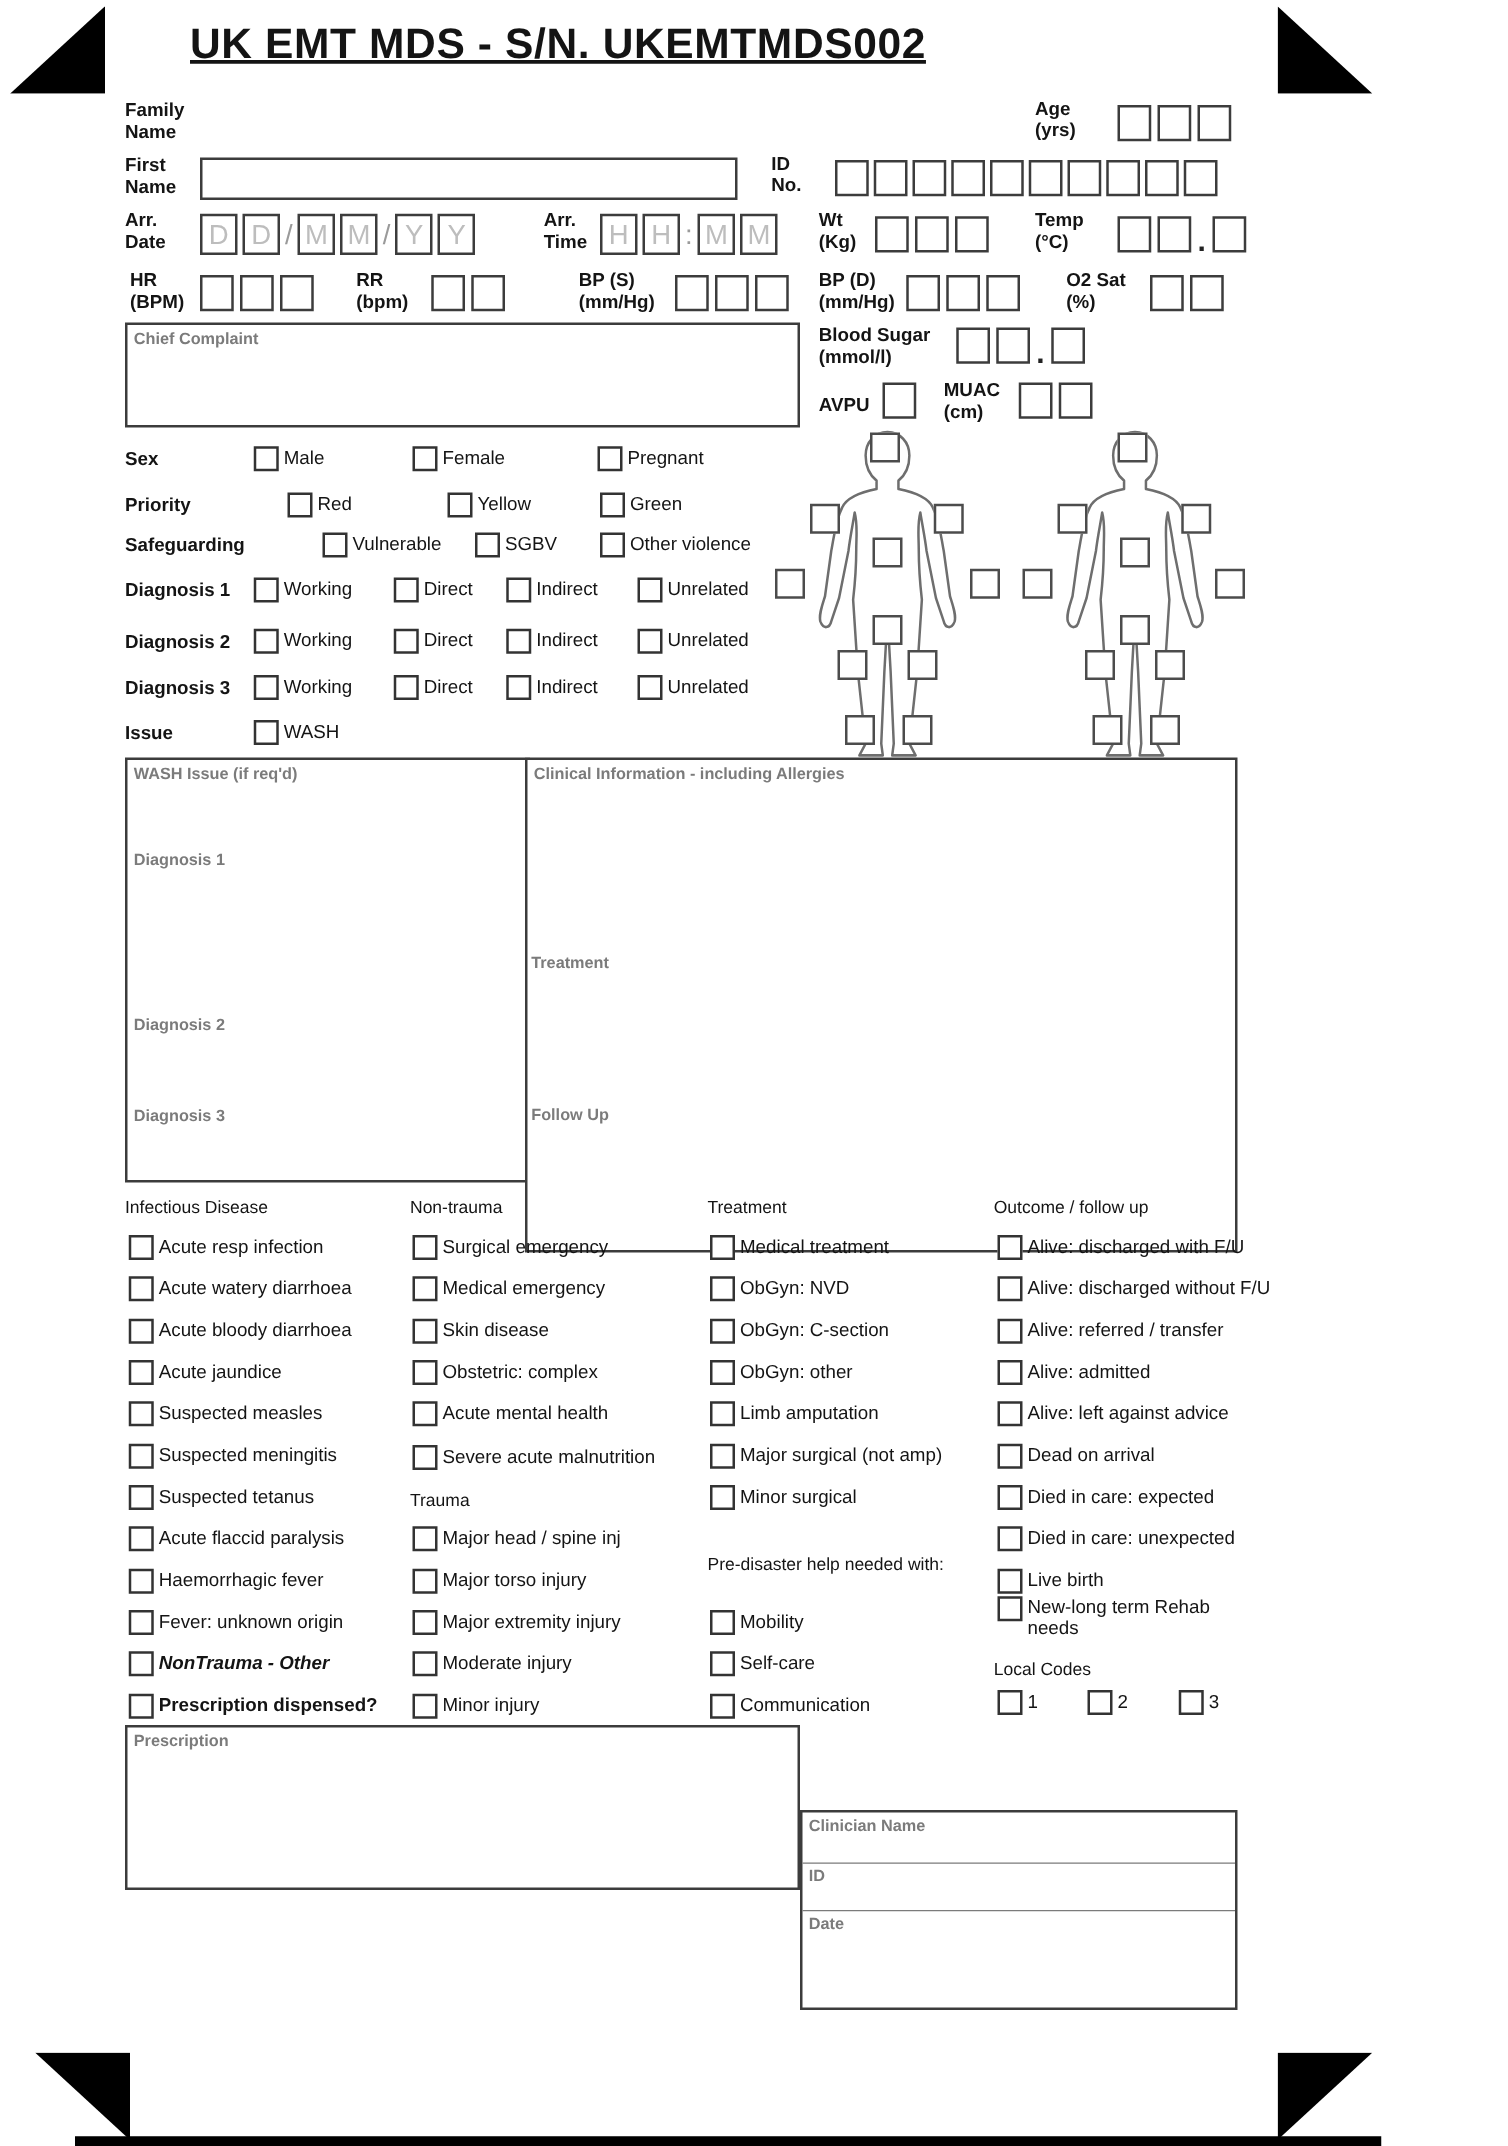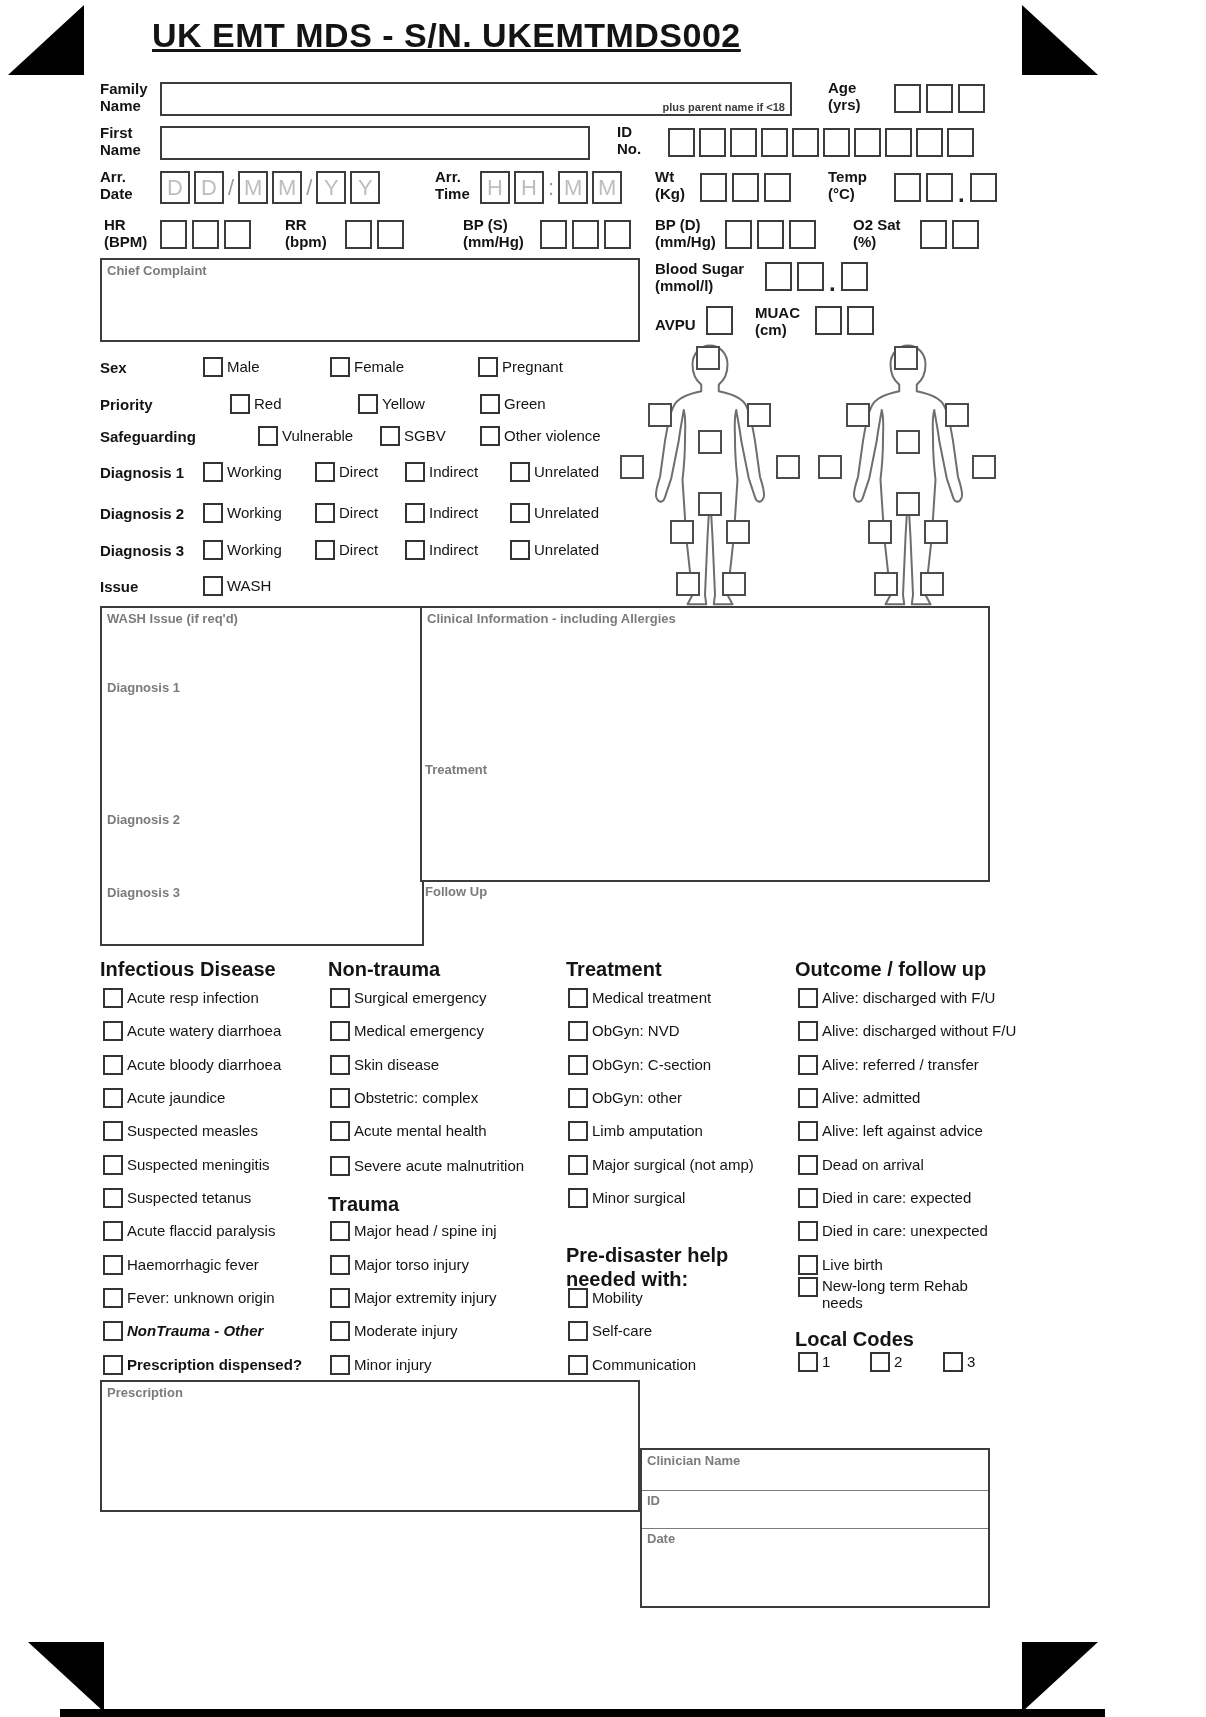--- a/index.html
+++ b/index.html
@@ -19,44 +19,41 @@
   .panel { position:absolute; border:2px solid #3c3c3c; background:#fff; }
   .panel-lbl { position:absolute; left:5px; top:3px; font-size:13px; font-weight:bold; color:#7b7b7b; white-space:nowrap; }
   .sub-lbl { position:absolute; font-size:13px; font-weight:bold; color:#7b7b7b; white-space:nowrap; }
   .chk-item { position:absolute; display:flex; align-items:center; gap:4px; }
   .chk-item.top { align-items:flex-start; }
   .chk { width:20px; height:20px; border:2px solid #333; background:#fff; flex:0 0 auto; }
   .chk-label { font-size:15px; white-space:nowrap; line-height:1.15; }
   .chk-label.wrap { white-space:normal; width:165px; }
   .chk-label.bi { font-weight:bold; font-style:italic; }
   .chk-label.b { font-weight:bold; }
-  .hdr { position:absolute; font-size:20px; font-weight:bold; line-height:1.2; }
+  .hdr { position:absolute; font-size:14px; font-weight:normal; line-height:1.2; }
   .body-chk { position:absolute; width:24px; height:24px; border:2px solid #4c4c4c; background:#fff; }
   .figure { position:absolute; }
   .tri { position:absolute; background:#000; }
   .divider { position:absolute; left:0; width:100%; height:1px; background:#7b7b7b; }
 </style>
 </head>
 <body>
 
 <div class="page">
 
   <div class="tri" style="left:8px;top:5px;width:76px;height:70px;clip-path:polygon(100% 0,100% 100%,0 100%)"></div>
   <div class="tri" style="left:1022px;top:5px;width:76px;height:70px;clip-path:polygon(0 0,0 100%,100% 100%)"></div>
   <div class="tri" style="left:28px;top:1642px;width:76px;height:70px;clip-path:polygon(0 0,100% 0,100% 100%)"></div>
   <div class="tri" style="left:1022px;top:1642px;width:76px;height:70px;clip-path:polygon(0 0,100% 0,0 100%)"></div>
   <div class="abs" style="left:60px;top:1709px;width:1045px;height:8px;background:#000"></div>
 
   <div class="abs title" style="left:152px;top:16px">UK EMT MDS - S/N. UKEMTMDS002</div>
 
   <div class="lbl" style="left:100px;top:80px">Family
 Name</div>
-  <div class="input-box" style="left:160px;top:82px;width:632px;height:34px">
-    <span class="note">plus parent name if &lt;18</span>
-  </div>
   <div class="lbl" style="left:828px;top:79px">Age
 (yrs)</div>
   <div class="cells" style="left:894px;top:84px">
     <span class="cell"></span>
     <span class="cell"></span>
     <span class="cell"></span>
   </div>
 
   <div class="lbl" style="left:100px;top:124px">First
 Name</div>
@@ -301,21 +298,21 @@
   <div class="body-chk" style="left:924px;top:520px"></div>
   <div class="body-chk" style="left:874px;top:572px"></div>
   <div class="body-chk" style="left:920px;top:572px"></div>
 
   <div class="panel" style="left:100px;top:606px;width:324px;height:340px">
     <span class="panel-lbl">WASH Issue (if req'd)</span>
     <span class="sub-lbl" style="left:5px;top:72px">Diagnosis 1</span>
     <span class="sub-lbl" style="left:5px;top:204px">Diagnosis 2</span>
     <span class="sub-lbl" style="left:5px;top:277px">Diagnosis 3</span>
   </div>
-  <div class="panel" style="left:420px;top:606px;width:570px;height:276px">
+  <div class="panel" style="left:420px;top:606px;width:570px;height:396px">
     <span class="panel-lbl">Clinical Information - including Allergies</span>
     <span class="sub-lbl" style="left:3px;top:154px">Treatment</span>
     <span class="sub-lbl" style="left:3px;top:276px">Follow Up</span>
   </div>
 
   <div class="hdr" style="left:100px;top:957px">Infectious Disease</div>
   <div class="chk-item" style="left:103px;top:988px">
     <span class="chk"></span>
     <span class="chk-label">Acute resp infection</span>
   </div>

